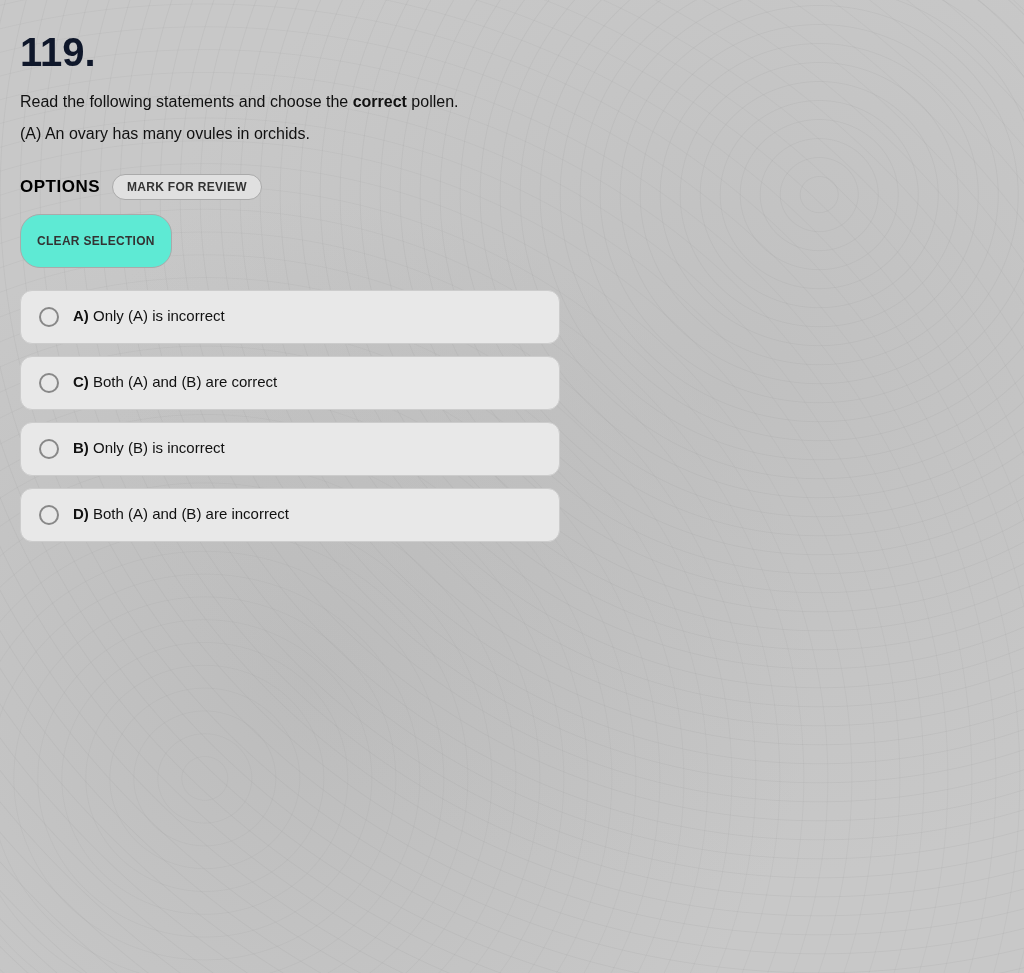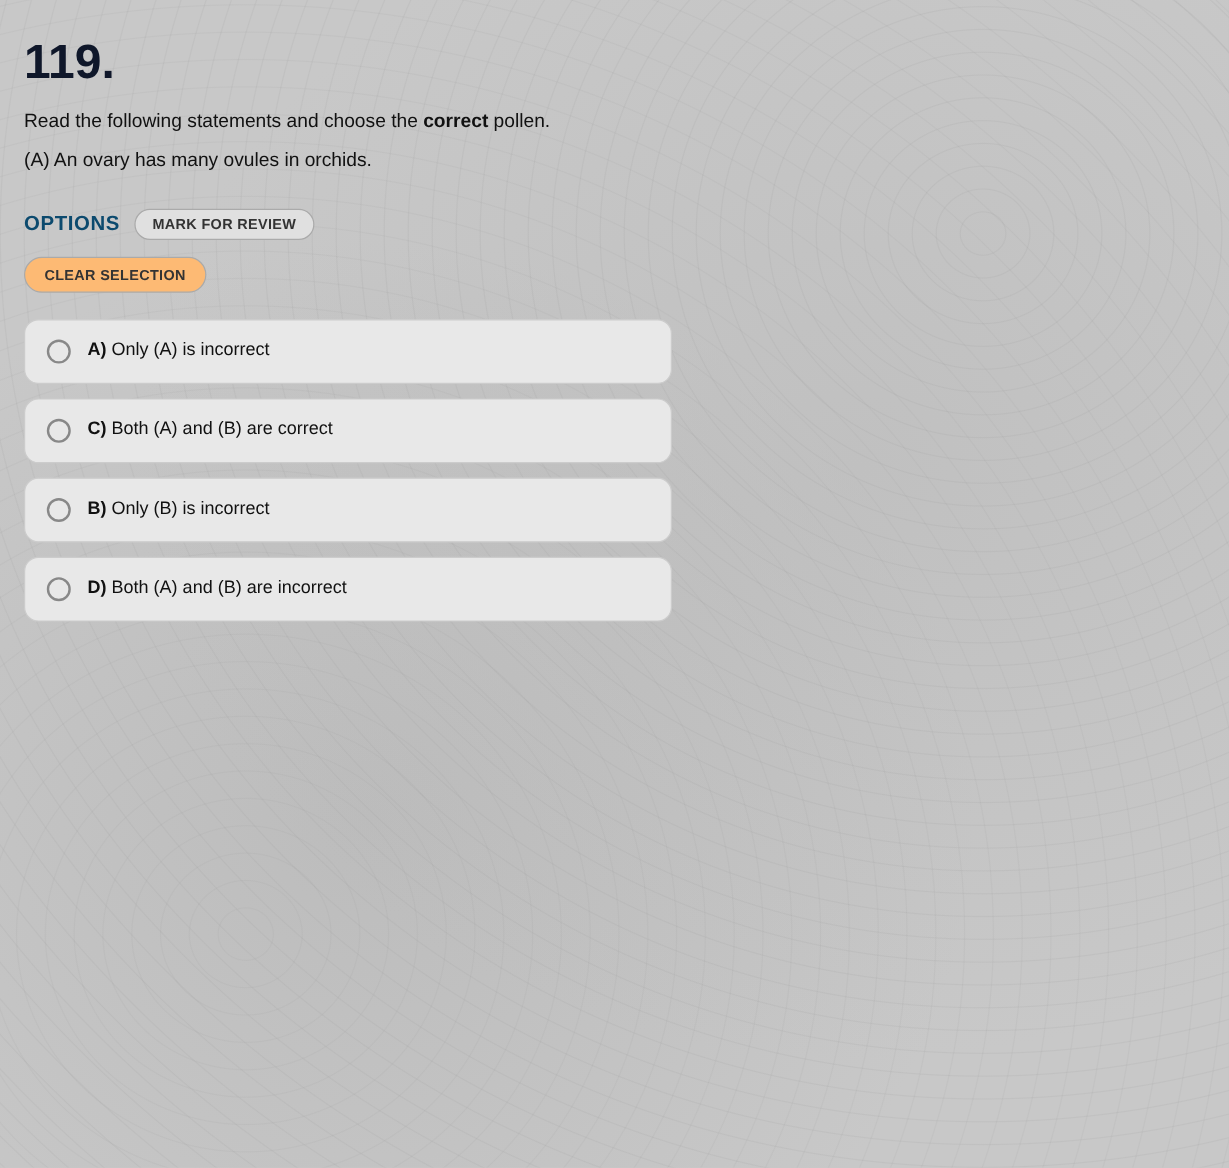--- a/index.html
+++ b/index.html
@@ -60,42 +60,42 @@
       display: flex;
       align-items: center;
       gap: 12px;
       margin-top: 28px;
       margin-bottom: 14px;
     }
 
     .options-label {
       font-size: 17px;
       font-weight: bold;
-      color: #0c4a6e;
+      color: #000000;
       letter-spacing: 0.5px;
     }
 
     .mark-for-review-btn {
       background-color: #e0e0e0;
       border: 1.5px solid #aaa;
       border-radius: 20px;
       padding: 5px 14px;
       font-size: 12px;
       font-weight: 600;
       color: #333;
       cursor: pointer;
       letter-spacing: 0.3px;
       text-align: right;
     }
 
     .clear-selection-btn {
-      background-color: #fdba74;
+      background-color: #5eead4;
       border: 1.5px solid #aaa;
       border-radius: 20px;
-      padding: 7px 16px;
+      padding: 19px 16px;
       font-size: 12px;
       font-weight: 600;
       color: #333;
       cursor: pointer;
       letter-spacing: 0.3px;
       display: inline-block;
       margin-bottom: 22px;
     }
 
     .option-item {

